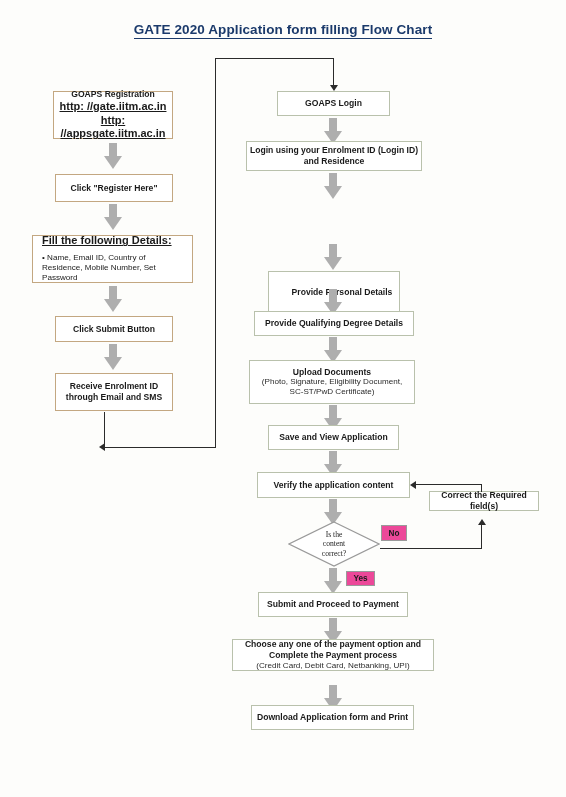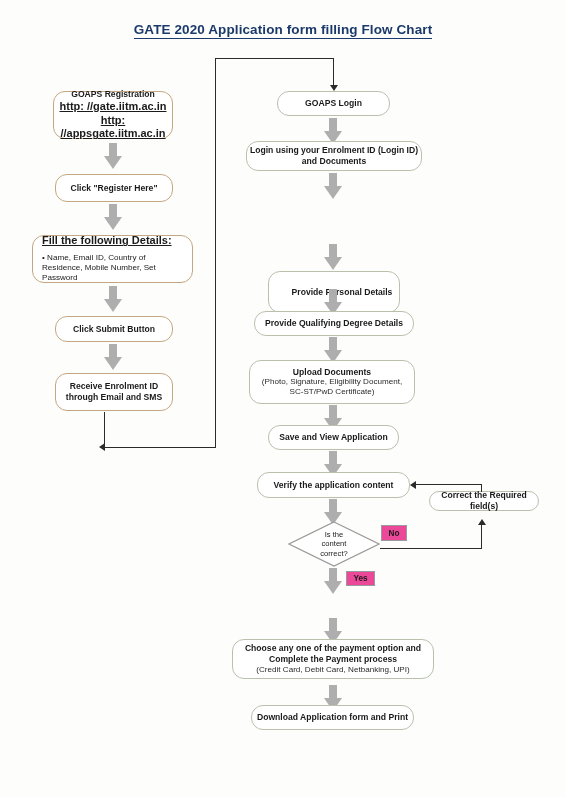--- a/index.html
+++ b/index.html
@@ -24,21 +24,21 @@
   .title span{
     border-bottom:1.6px solid #1b3a6b;
     padding-bottom:1px;
     display:inline-block;
   }
 
   
   .node{
     position:absolute;
     box-sizing:border-box;
-    border-radius:12px;
+    border-radius:0;
     background:#ffffff;
     display:flex;
     flex-direction:column;
     align-items:center;
     justify-content:center;
     text-align:center;
     line-height:1.25;
   }
   .node.tan{border:1.2px solid #c3a781;}
   .node.olive{border:1.2px solid #b9c1ac;}
@@ -69,21 +69,21 @@
   .ln{position:absolute;background:#2b2b2b;}
   .ln.h{height:1.3px;}
   .ln.v{width:1.3px;}
 
   .tip{position:absolute;width:0;height:0;}
   .tip.down{border-left:4px solid transparent;border-right:4px solid transparent;border-top:6px solid #2b2b2b;}
   .tip.up{border-left:4px solid transparent;border-right:4px solid transparent;border-bottom:6px solid #2b2b2b;}
   .tip.left{border-top:4px solid transparent;border-bottom:4px solid transparent;border-right:6px solid #2b2b2b;}
 
   
-  .diamond-wrap{position:absolute;}
+  .diamond-wrap{position:absolute;font-family:Liberation Serif, serif;}
   .diamond-wrap svg{display:block;}
   .diamond-txt{
     position:absolute;left:0;top:0;right:0;bottom:0;
     display:flex;flex-direction:column;align-items:center;justify-content:center;
     font-size:7.6px;line-height:1.25;text-align:center;color:#1a1a1a;
   }
 
   
   .tag{
     position:absolute;box-sizing:border-box;
@@ -158,21 +158,21 @@
     <div class="hl">through Email and SMS</div>
   </div>
 
   <div class="arrow" style="left:324px;top:118px;">
     <div class="shaft"></div>
       <div class="head"></div>
   </div>
 
   <div class="node olive" style="left:246px;top:141px;width:176px;height:30px;">
     <div class="hl">Login using your Enrolment ID (Login ID)</div>
-    <div class="hl">and Documents</div>
+    <div class="hl">and Residence</div>
   </div>
 
   <div class="arrow" style="left:324px;top:173px;">
     <div class="shaft"></div>
       <div class="head"></div>
   </div>
 
 
   <div class="arrow" style="left:324px;top:244px;">
     <div class="shaft"></div>
@@ -255,27 +255,30 @@
   <div class="tip left" style="left:410px;top:481px;"></div>
 
   <div class="arrow" style="left:324px;top:568px;">
     <div class="shaft"></div>
       <div class="head"></div>
   </div>
   <div class="tag" style="left:346px;top:571px;width:29px;height:15px;">
     <span>Yes</span>
   </div>
 
+  <div class="node olive" style="left:258px;top:592px;width:150px;height:25px;">
+    <div class="hl">Submit and Proceed to Payment</div>
+  </div>
 
   <div class="arrow" style="left:324px;top:618px;">
     <div class="shaft"></div>
       <div class="head"></div>
   </div>
 
-  <div class="node olive" style="left:232px;top:639px;width:202px;height:40px;">
+  <div class="node olive" style="left:232px;top:639px;width:202px;height:32px;">
     <div class="hl">Choose any one of the payment option and</div>
     <div class="hl">Complete the Payment process</div>
     <div class="sub">(Credit Card, Debit Card, Netbanking, UPI)</div>
   </div>
 
   <div class="arrow" style="left:324px;top:685px;">
     <div class="shaft"></div>
       <div class="head"></div>
   </div>
 

